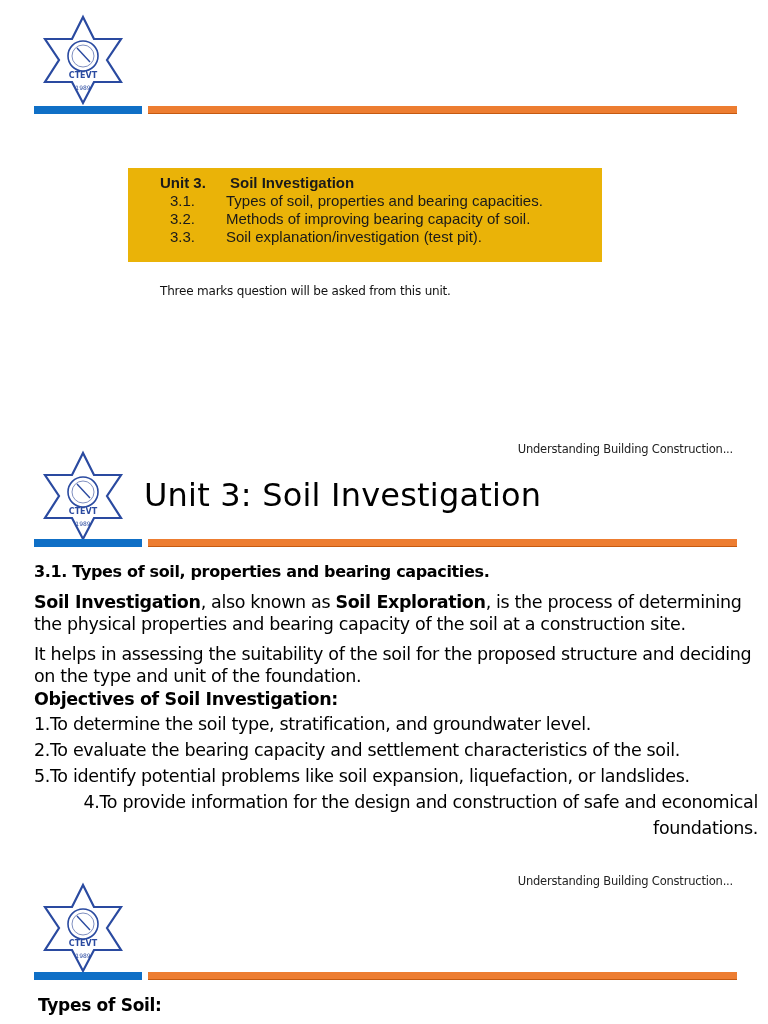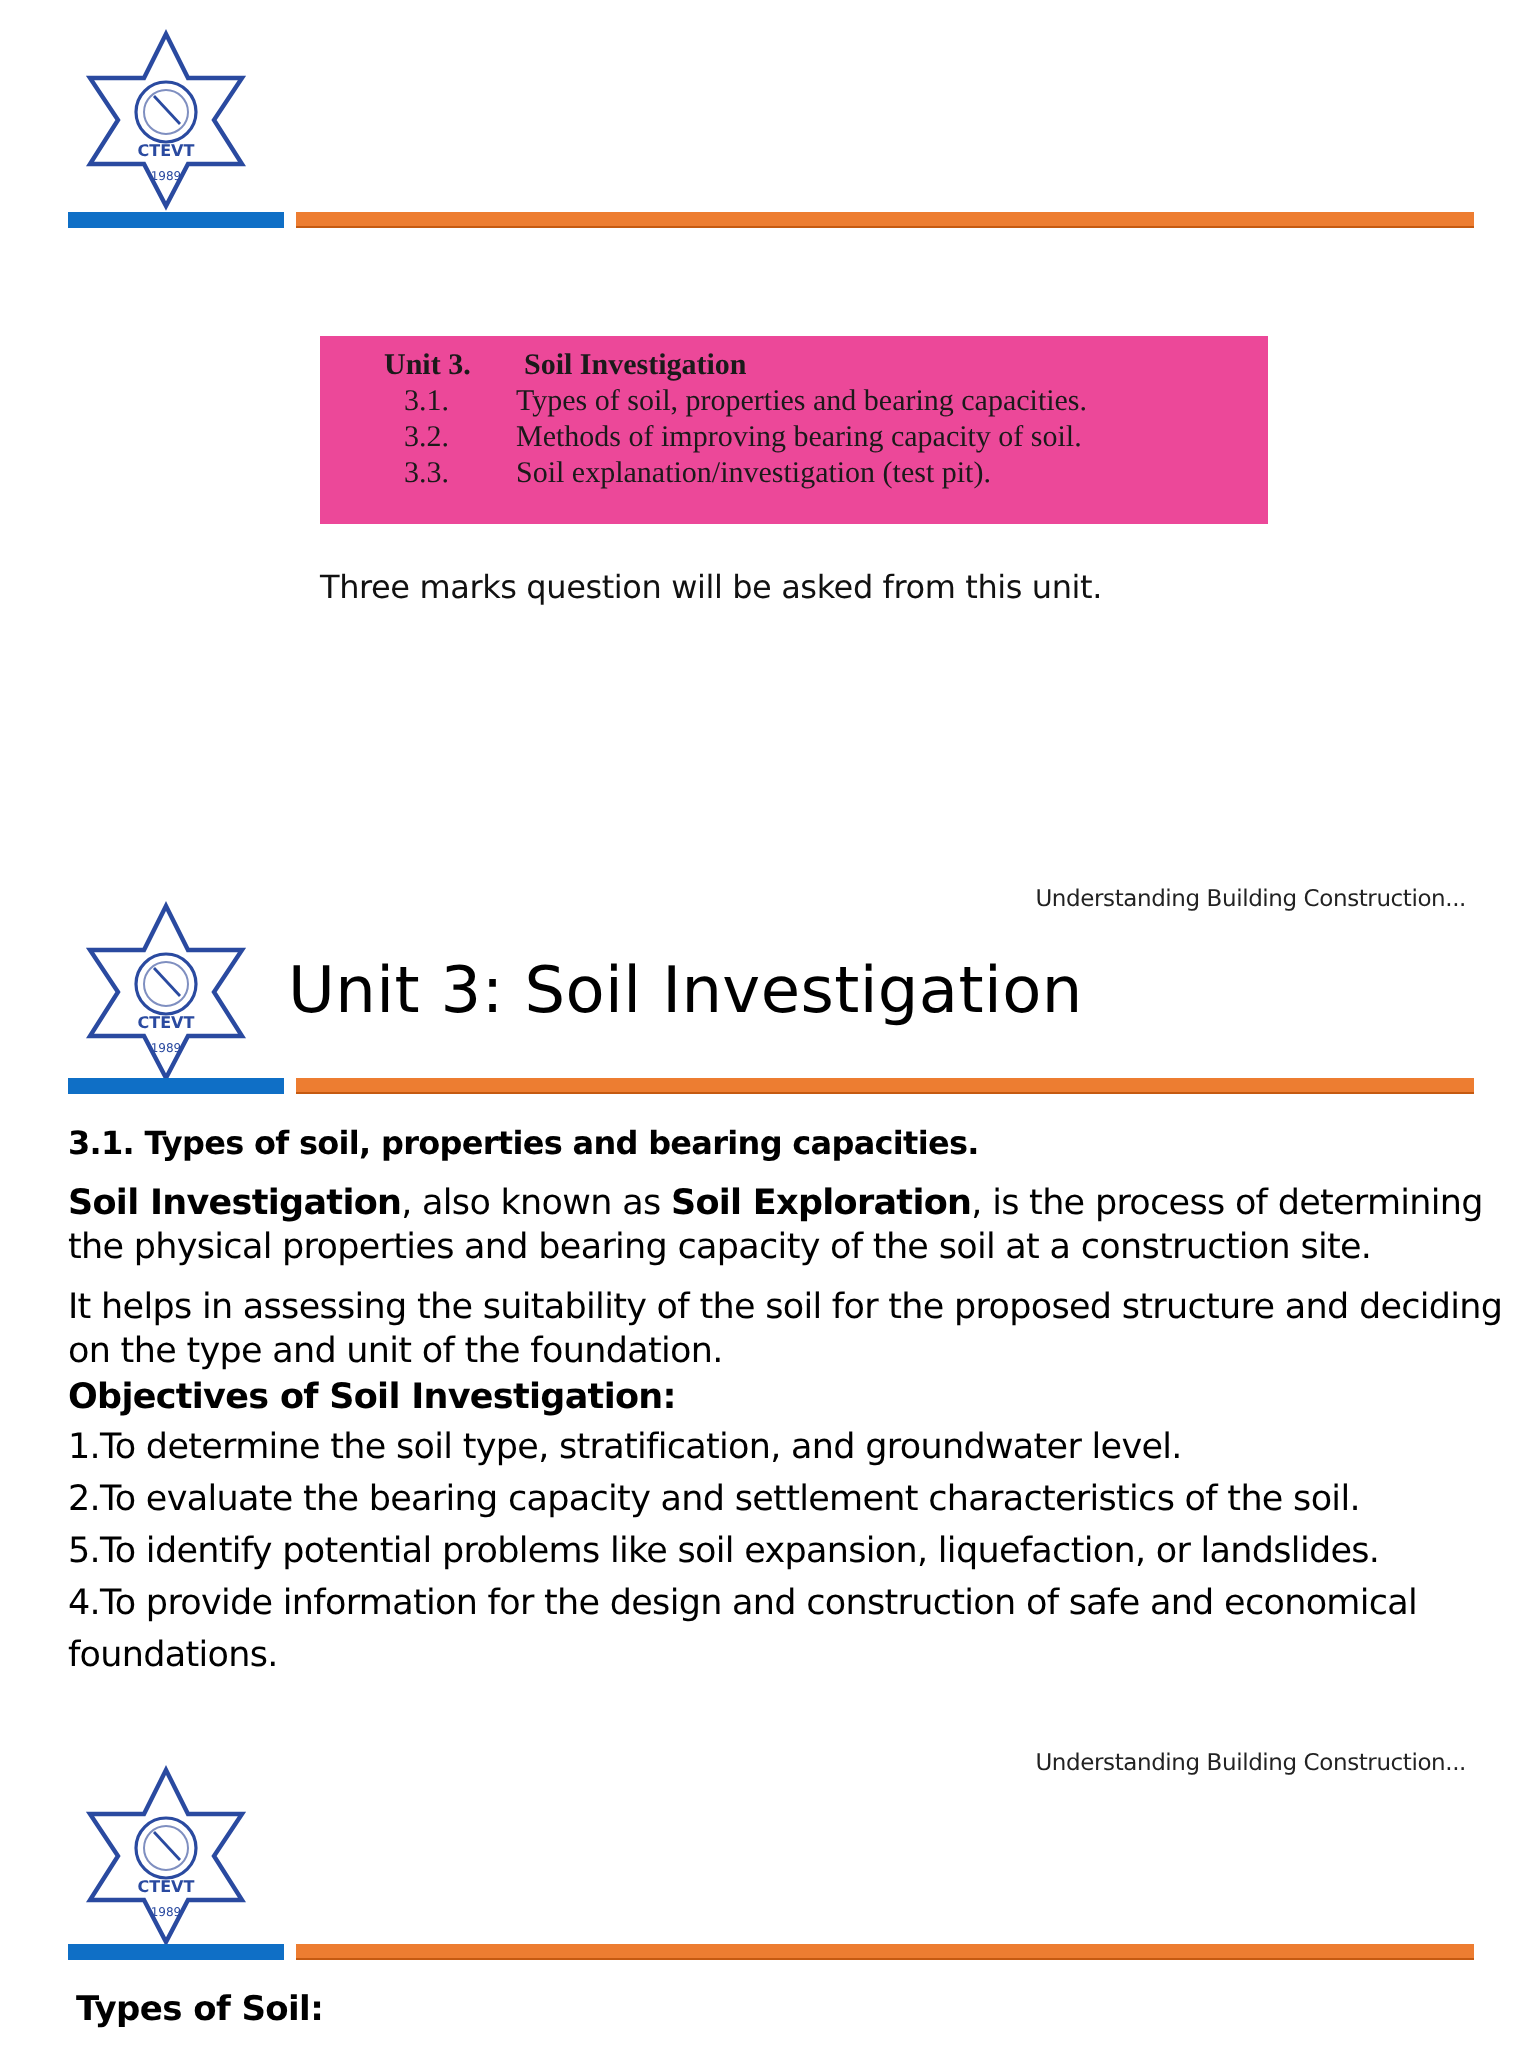--- a/index.html
+++ b/index.html
@@ -9,26 +9,26 @@
   .slide { position: absolute; left: 0; width: 768px; }
   .logo { position: absolute; width: 92px; height: 92px; }
   .logo svg { width: 100%; height: 100%; display: block; }
 
   .bar-blue { position: absolute; height: 8px; background: #0f6fc6; }
   .bar-orange { position: absolute; height: 8px; background: #ed7d31; border-bottom: 1px solid #c55a11; }
 
   .header-note { position: absolute; right: 35px; font-size: 11.5px; color: #222; font-family: "DejaVu Sans", sans-serif; letter-spacing: -0.2px; margin-left: 20px; }
 
   
-  .syllabus-box { position: absolute; left: 160px; top: 168px; width: 474px; height: 94px; background: #ec4899; padding: 6px 0 0 32px; font-family: Liberation Serif, serif; color: #1a1a1a; }
+  .syllabus-box { position: absolute; left: 128px; top: 168px; width: 474px; height: 94px; background: #eab308; padding: 6px 0 0 32px; font-family: Liberation Sans, sans-serif; color: #1a1a1a; }
   .syllabus-title { font-weight: bold; font-size: 15px; line-height: 18px; }
   .syllabus-title .num { display: inline-block; width: 70px; }
   .syllabus-row { font-size: 15px; line-height: 18px; }
   .syllabus-row .num { display: inline-block; width: 66px; padding-left: 10px; }
-  .marks-note { position: absolute; left: 160px; top: 284px; font-size: 16px; color: #111; letter-spacing: -0.2px; }
+  .marks-note { position: absolute; left: 160px; top: 284px; font-size: 12px; color: #111; letter-spacing: -0.2px; }
 
   
   .slide-title { position: absolute; left: 144px; font-size: 32px; font-weight: normal; color: #000; letter-spacing: 0.2px; }
   .content { position: absolute; left: 34px; right: 10px; color: #000; font-size: 17.5px; letter-spacing: -0.35px; }
   .content .sub { font-weight: bold; font-size: 16px; margin-bottom: 8px; line-height: 22px; }
   .content p { line-height: 22px; }
   .content .gap { margin-top: 8px; }
   .content b { font-weight: bold; }
   .content .obj-head { font-weight: bold; line-height: 24px; }
   .content .obj { line-height: 26px; }
@@ -88,21 +88,21 @@
   <div class="bar-orange" style="left:148px; top:109px; width:589px;"></div>
 
   <div class="content" style="top:131px;">
     <div class="sub">3.1. Types of soil, properties and bearing capacities.</div>
     <p><b>Soil Investigation</b><span>, also known as </span><b>Soil Exploration</b><span>, is the process of determining the physical properties and bearing capacity of the soil at a construction site.</span></p>
     <p class="gap">It helps in assessing the suitability of the soil for the proposed structure and deciding on the type and unit of the foundation.</p>
     <div class="obj-head">Objectives of Soil Investigation:</div>
     <div class="obj">1.To determine the soil type, stratification, and groundwater level.</div>
     <div class="obj">2.To evaluate the bearing capacity and settlement characteristics of the soil.</div>
     <div class="obj">5.To identify potential problems like soil expansion, liquefaction, or landslides.</div>
-    <div class="obj" style="line-height:26px;">4.To provide information for the design and construction of safe and economical foundations.</div>
+    <div class="obj" style="line-height:26px;text-align:right;">4.To provide information for the design and construction of safe and economical foundations.</div>
   </div>
 </section>
 
 <section class="slide" style="top:862px; height:162px;">
   <div class="header-note" style="top:12px;">Understanding Building Construction...</div>
   <div class="logo" style="left:37px; top:20px;">
     <svg viewBox="0 0 92 92">
       <polygon points="46,3 57,25 84,25 70,46 84,68 57,68 46,89 35,68 8,68 22,46 8,25 35,25" fill="#fff" stroke="#2a4aa0" stroke-width="2.2"></polygon>
       <circle cx="46" cy="42" r="15" fill="none" stroke="#2a4aa0" stroke-width="1.6"></circle>
       <circle cx="46" cy="42" r="11" fill="none" stroke="#7f8fc0" stroke-width="1"></circle>

